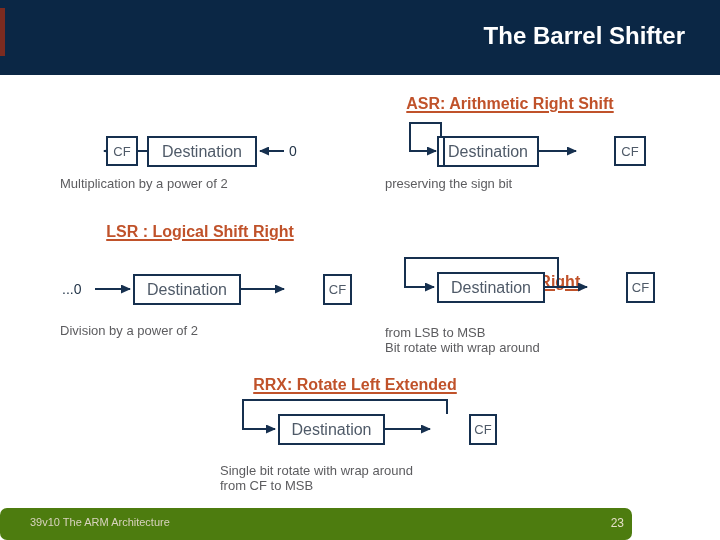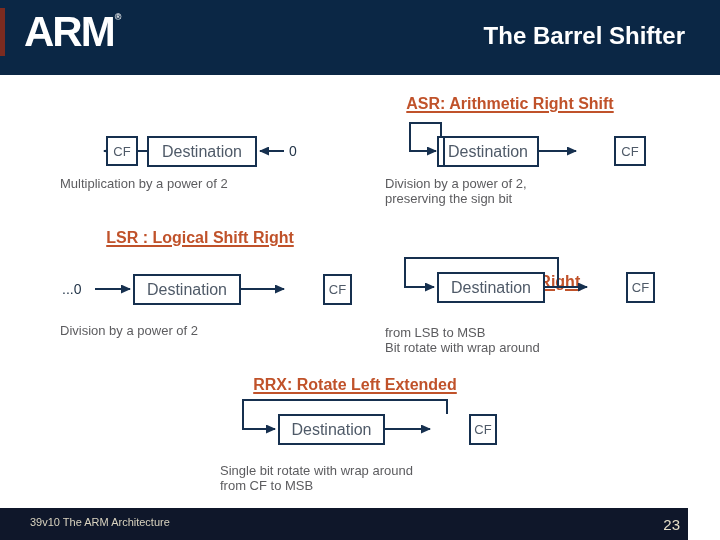--- a/index.html
+++ b/index.html
@@ -22,32 +22,31 @@
   
   .dbox { position:absolute; box-sizing:border-box; background:#ffffff; border:2px solid #16304f;
           display:flex; align-items:center; justify-content:center; color:#4f5a68; z-index:2; }
   .dest-box { font-size:16px; }
   .cf-box { font-size:13px;margin-left:36px; }
   .sign-bit { position:absolute; left:4px; top:0; bottom:0; width:2px; background:#16304f; }
   .sig-label { position:absolute; color:#233549; font-size:14px; z-index:2; white-space:nowrap; }
   
   .wires { position:absolute; left:0; top:0; width:720px; height:540px; z-index:1; pointer-events:none; }
   
-  .footer { position:absolute; left:0; top:508px; width:688px; height:32px; background:#0f172a; }
+  .footer { position:absolute; left:0; top:508px; width:632px; height:32px; background:#4d7c0f;border-radius:7px; }
   .footer-course { position:absolute; left:30px; top:8px; font-size:11px; color:#d9d3bf; }
-  .footer-page { position:absolute; right:8px; top:8px; font-size:15px; color:#e5dfc8; }
+  .footer-page { position:absolute; right:8px; top:8px; font-size:12px; color:#e5dfc8; }
 </style>
 </head>
 <body>
 
 <div class="slide">
 
   <div class="header">
     <div class="red-accent"></div>
-    <div class="logo"><span>ARM</span><span class="reg">®</span></div>
     <div class="header-title">The Barrel Shifter</div>
   </div>
 
   <svg class="wires" viewBox="0 0 720 540" xmlns="http://www.w3.org/2000/svg">
     <defs>
       <marker id="ah" markerUnits="userSpaceOnUse" markerWidth="11" markerHeight="9" refX="9" refY="4.5" orient="auto">
         <path d="M0,0 L10,4.5 L0,9 Z" fill="#16304f"></path>
       </marker>
     </defs>
     <g stroke="#16304f" stroke-width="2" fill="none">
@@ -80,25 +79,24 @@
 
   <div class="sec-title" style="left:385px; top:95px; width:250px;">ASR: Arithmetic Right Shift</div>
   <div class="dbox dest-box" style="left:437px; top:136px; width:102px; height:31px;">
     <div class="sign-bit"></div>
     <span>Destination</span>
   </div>
   <div class="dbox cf-box" style="left:578px; top:136px; width:32px; height:30px;">
       <span>CF</span>
     </div>
   <div class="caption" style="left:385px; top:176px; width:250px;">
-    <div>Division by a power of 2,</div>
     <div>preserving the sign bit</div>
   </div>
 
-  <div class="sec-title" style="left:60px; top:229px; width:280px;">LSR : Logical Shift Right</div>
+  <div class="sec-title" style="left:60px; top:223px; width:280px;">LSR : Logical Shift Right</div>
   <div class="sig-label" style="left:62px; top:281px;">...0</div>
   <div class="dbox dest-box" style="left:133px; top:274px; width:108px; height:31px;">
       <span>Destination</span>
     </div>
   <div class="dbox cf-box" style="left:287px; top:274px; width:29px; height:31px;">
       <span>CF</span>
     </div>
   <div class="caption" style="left:60px; top:323px; width:280px;">Division by a power of 2</div>
 
   <div class="sec-title" style="left:385px; top:231px; width:250px;margin-top:42px;">ROR: Rotate Right</div>

